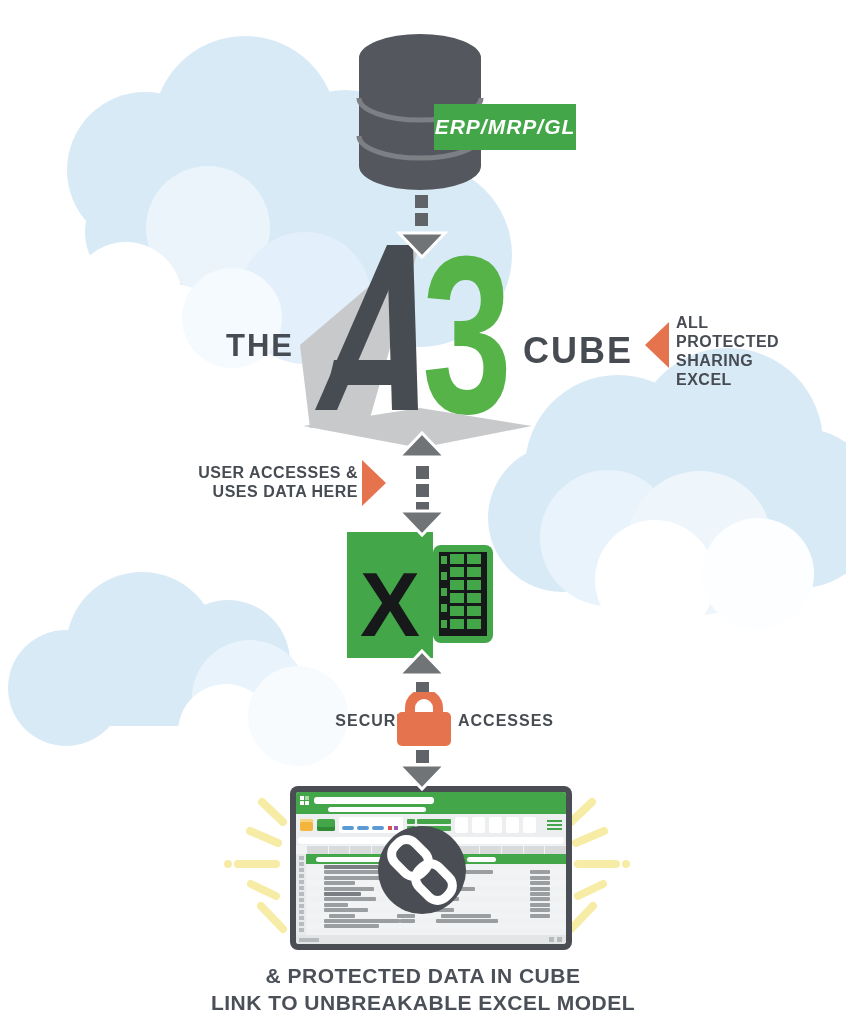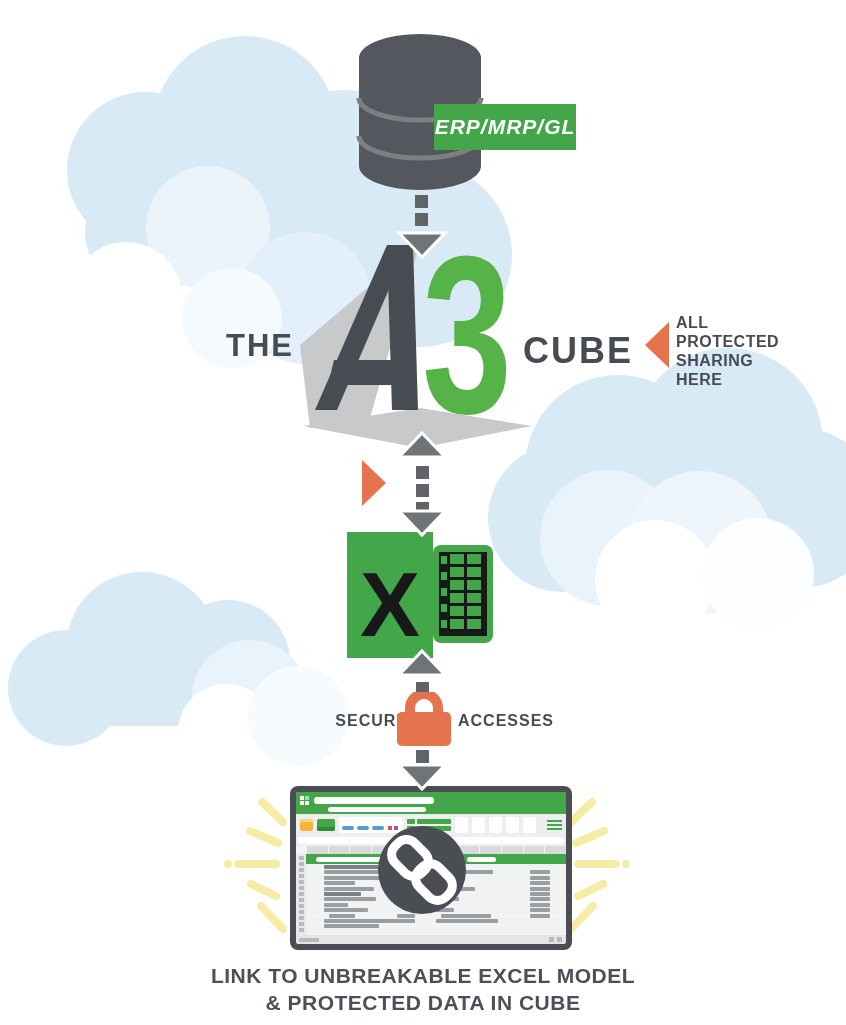--- a/index.html
+++ b/index.html
@@ -147,33 +147,37 @@
     </g>
     <text transform="translate(140,180) scale(0.72,1)" font-size="225" font-weight="bold" fill="#55b348" font-family="Liberation Sans, sans-serif">3</text>
   </svg>
   <div class="abs z2 slate-text word-cube">CUBE</div>
 
   <div class="abs z3 tri-left"></div>
   <div class="abs z3 note note-processing">
     <div>ALL</div>
     <div>PROTECTED</div>
     <div>SHARING</div>
-    <div>HERE</div>
+    <div>EXCEL</div>
   </div>
 
   <svg class="abs z3" width="52" height="30" style="left:396px;top:430px">
     <polygon points="26,3 49,27 3,27" fill="#717477" stroke="#fff" stroke-width="3"></polygon>
   </svg>
   <div class="abs z3 dot-sq" style="left:416px;top:466px"></div>
   <div class="abs z3 dot-sq" style="left:416px;top:484px"></div>
   <div class="abs z3 dot-sq" style="left:416px;top:502px"></div>
   <svg class="abs z3" width="52" height="30" style="left:396px;top:508px">
     <polygon points="3,3 49,3 26,27" fill="#717477" stroke="#fff" stroke-width="3"></polygon>
   </svg>
 
+  <div class="abs z3 note note-user">
+    <div>USER ACCESSES &amp;</div>
+    <div>USES DATA HERE</div>
+  </div>
   <div class="abs z3 tri-right"></div>
 
   <svg class="abs z2" width="160" height="138" style="left:338px;top:524px">
     <rect x="9" y="8" width="86" height="126" fill="#43a648"></rect>
     <rect x="95" y="21" width="60" height="98" rx="8" fill="#43a648"></rect>
     <rect x="101" y="28" width="48" height="84" fill="#17181a"></rect>
     <g fill="#43a648">
       <rect x="103" y="32" width="6" height="8"></rect>
         <rect x="103" y="48" width="6" height="8"></rect>
       <rect x="103" y="64" width="6" height="8"></rect>
@@ -378,17 +382,17 @@
   <div class="abs z4 chain-circle">
     <svg width="88" height="88">
       <g transform="rotate(45,44,44)" fill="none" stroke="#fff" stroke-width="9">
         <rect x="8" y="30" width="38" height="28" rx="12"></rect>
         <rect x="42" y="30" width="38" height="28" rx="12"></rect>
       </g>
     </svg>
   </div>
 
   <div class="abs z3 caption">
+    <div>&amp; PROTECTED DATA IN CUBE</div>
     <div>LINK TO UNBREAKABLE EXCEL MODEL</div>
-    <div>&amp; PROTECTED DATA IN CUBE</div>
   </div>
 
 </div>
 
 </body></html>

